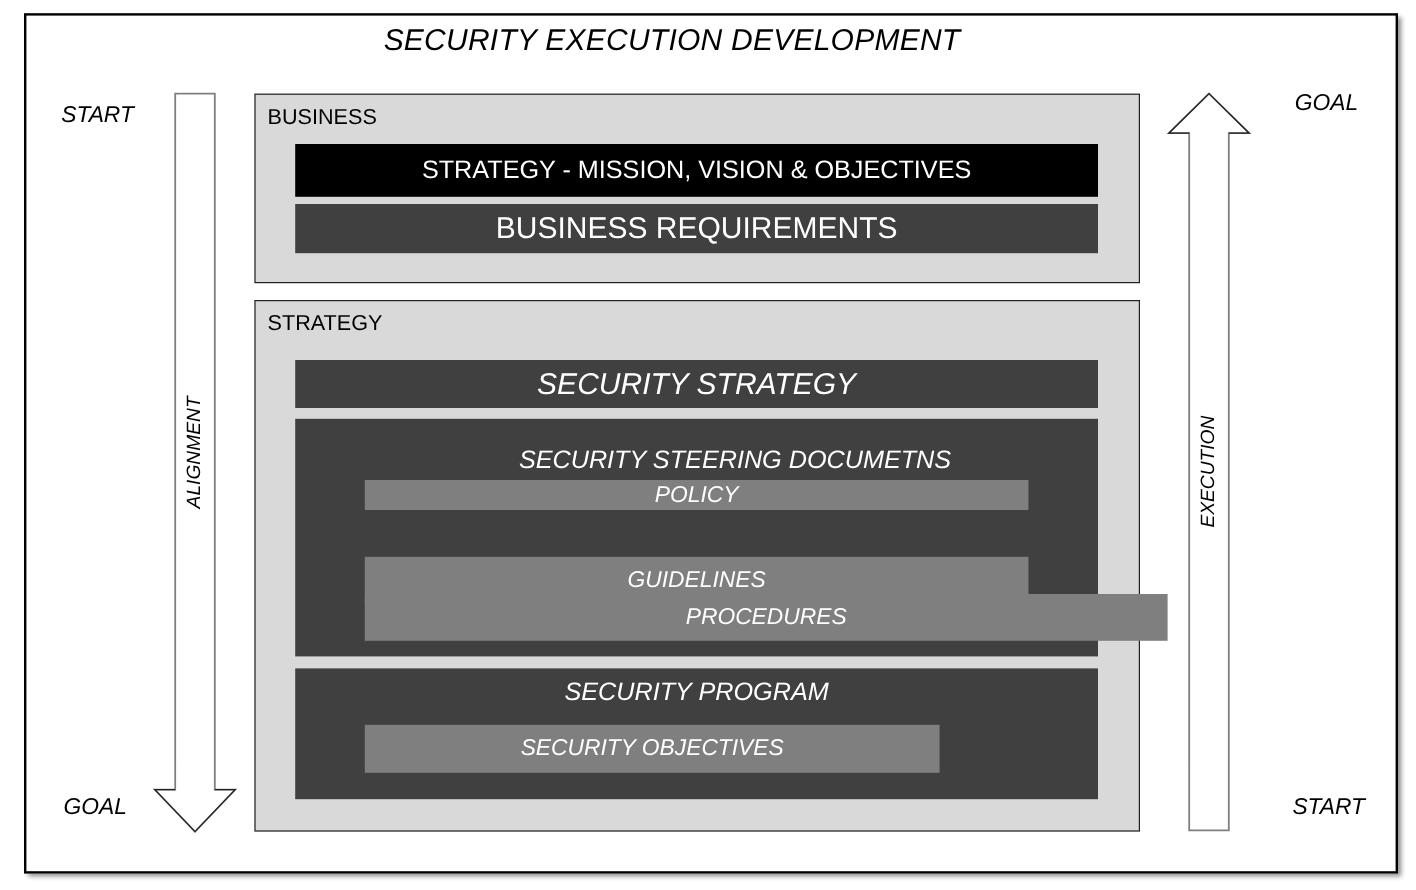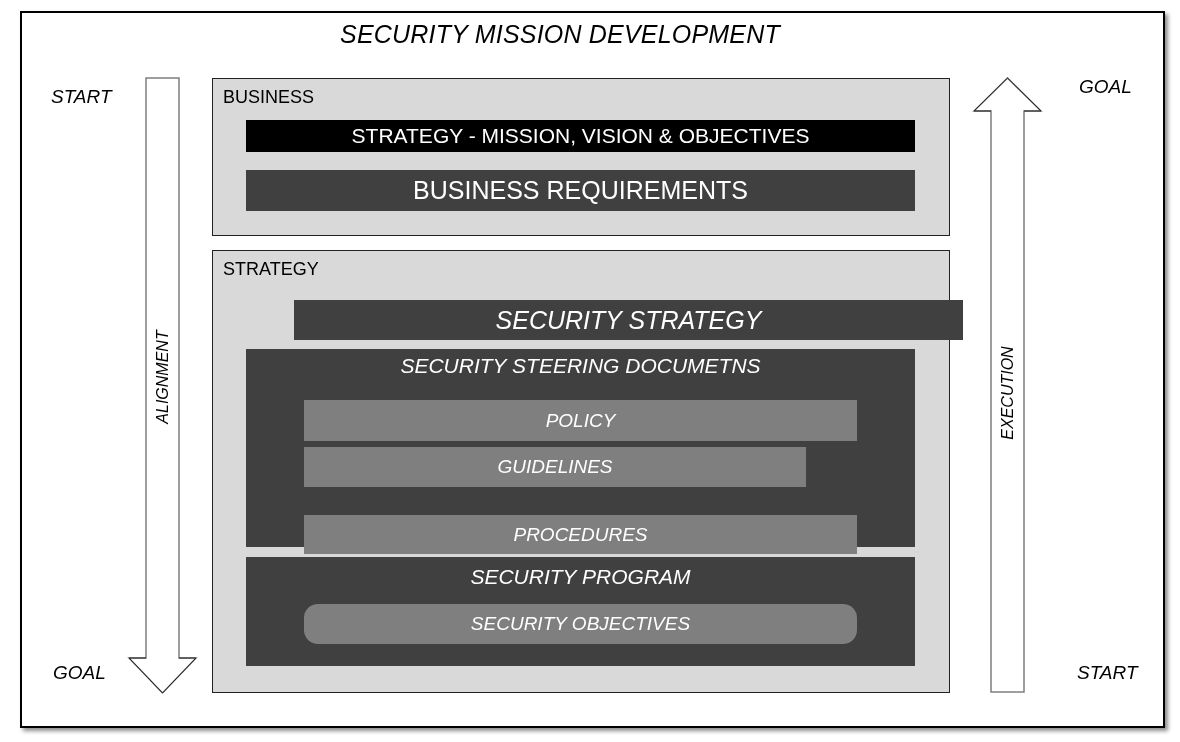--- a/index.html
+++ b/index.html
@@ -35,21 +35,21 @@
     .arrow-text {
       position: absolute; font-style: italic; font-size: 16px; color: #000; white-space: nowrap;
       transform-origin: center center;
     }
   </style>
 </head>
 <body>
 
 <div class="frame"></div>
 
-<div class="title" style="left:0;top:20px;width:1120px;">SECURITY MISSION DEVELOPMENT</div>
+<div class="title" style="left:0;top:20px;width:1120px;">SECURITY EXECUTION DEVELOPMENT</div>
 
 <div class="side-label" style="left:51px;top:86px;">START</div>
 <div class="side-label" style="left:53px;top:662px;">GOAL</div>
 
 <div class="side-label" style="left:1079px;top:76px;">GOAL</div>
 <div class="side-label" style="left:1077px;top:662px;">START</div>
 
 <svg class="arrow" style="left:128px;top:77px;" width="70" height="618">
   <polygon points="18,1 51,1 51,581 68,581 34.5,616 1,581 18,581" fill="#fff" stroke="#7f7f7f" stroke-width="1.5"></polygon>
   <polyline points="51,581 68,581 34.5,616 1,581 18,581" fill="none" stroke="#222" stroke-width="1"></polyline>
@@ -58,31 +58,31 @@
 
 <svg class="arrow" style="left:973px;top:77px;" width="70" height="618">
   <polygon points="34.5,1 68,34 51,34 51,615 18,615 18,34 1,34" fill="#fff" stroke="#7f7f7f" stroke-width="1.5"></polygon>
   <polyline points="18,34 1,34 34.5,1 68,34 51,34" fill="none" stroke="#222" stroke-width="1"></polyline>
 </svg>
 <div class="arrow-text" style="left:958px;top:384px;width:100px;text-align:center;transform:rotate(-90deg);">EXECUTION</div>
 
 <div class="section" style="left:212px;top:78px;width:738px;height:158px;">
   <div class="section-label">BUSINESS</div>
 </div>
-<div class="bar black" style="left:246px;top:120px;width:669px;height:32px;">STRATEGY - MISSION, VISION &amp; OBJECTIVES</div>
+<div class="bar black" style="left:246px;top:120px;width:669px;height:44px;">STRATEGY - MISSION, VISION &amp; OBJECTIVES</div>
 <div class="bar dark" style="left:246px;top:170px;width:669px;height:41px;">BUSINESS REQUIREMENTS</div>
 
 <div class="section" style="left:212px;top:250px;width:738px;height:443px;">
   <div class="section-label">STRATEGY</div>
 </div>
-<div class="bar dark ital" style="left:246px;top:300px;width:669px;height:40px;margin-left:48px;">SECURITY STRATEGY</div>
+<div class="bar dark ital" style="left:246px;top:300px;width:669px;height:40px;">SECURITY STRATEGY</div>
 
 <div class="block" style="left:246px;top:349px;width:669px;height:198px;">
-  <div class="block-title" style="top:5px;">SECURITY STEERING DOCUMETNS</div>
+  <div class="block-title" style="top:23px;margin-left:32px;">SECURITY STEERING DOCUMETNS</div>
 </div>
-<div class="sub" style="left:304px;top:400px;width:553px;height:41px;">POLICY</div>
-<div class="sub" style="left:304px;top:447px;width:502px;height:40px;">GUIDELINES</div>
-<div class="sub" style="left:304px;top:495px;width:553px;height:39px;margin-top:20px;">PROCEDURES</div>
+<div class="sub" style="left:304px;top:400px;width:553px;height:25px;">POLICY</div>
+<div class="sub" style="left:304px;top:464px;width:553px;height:40px;">GUIDELINES</div>
+<div class="sub" style="left:304px;top:495px;width:669px;height:39px;">PROCEDURES</div>
 
 <div class="block" style="left:246px;top:557px;width:669px;height:109px;">
   <div class="block-title" style="top:8px;">SECURITY PROGRAM</div>
 </div>
-<div class="sub" style="left:304px;top:604px;width:553px;height:40px;border-radius:14px;">SECURITY OBJECTIVES</div>
+<div class="sub" style="left:304px;top:604px;width:479px;height:40px;">SECURITY OBJECTIVES</div>
 
 </body></html>

